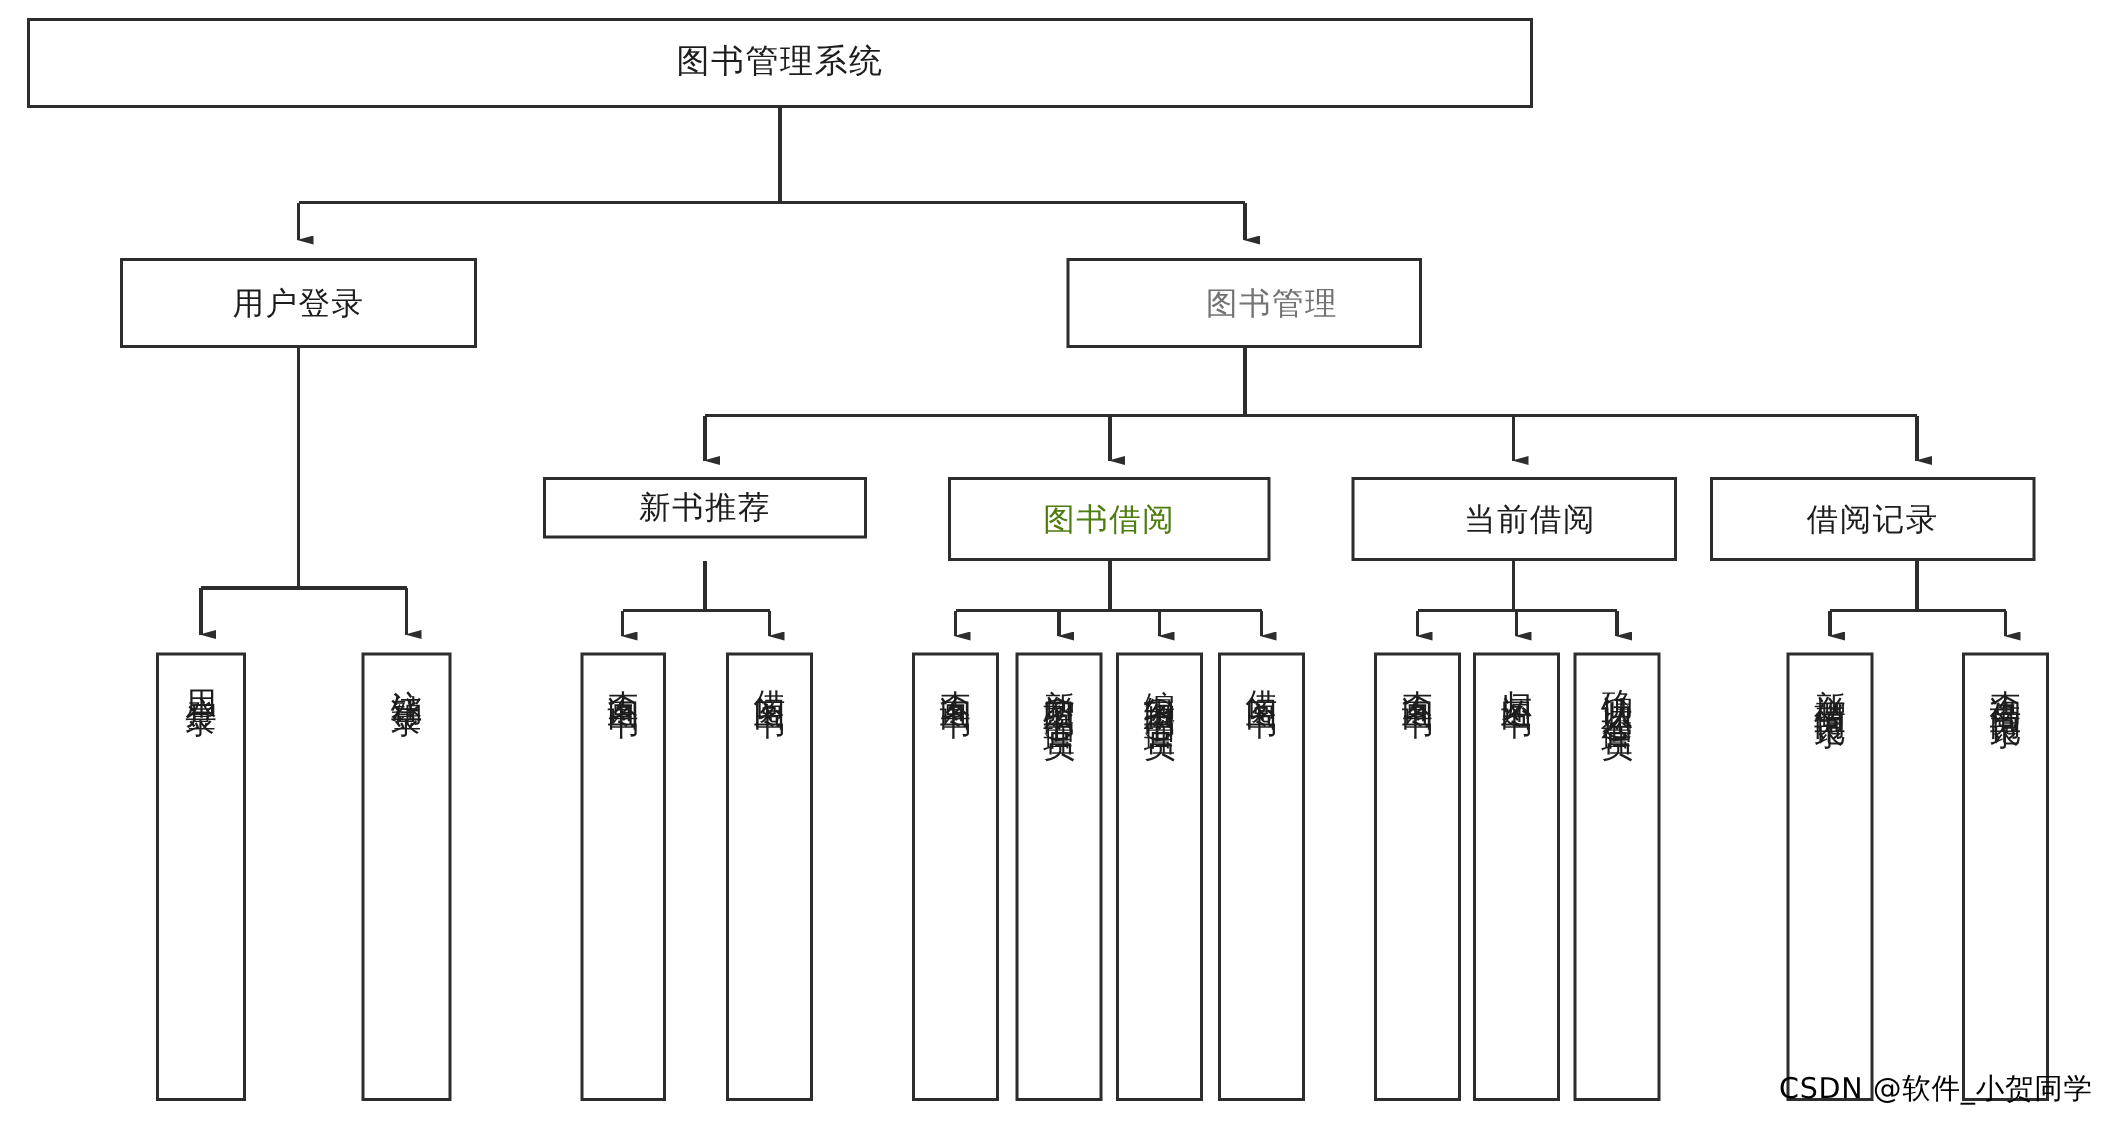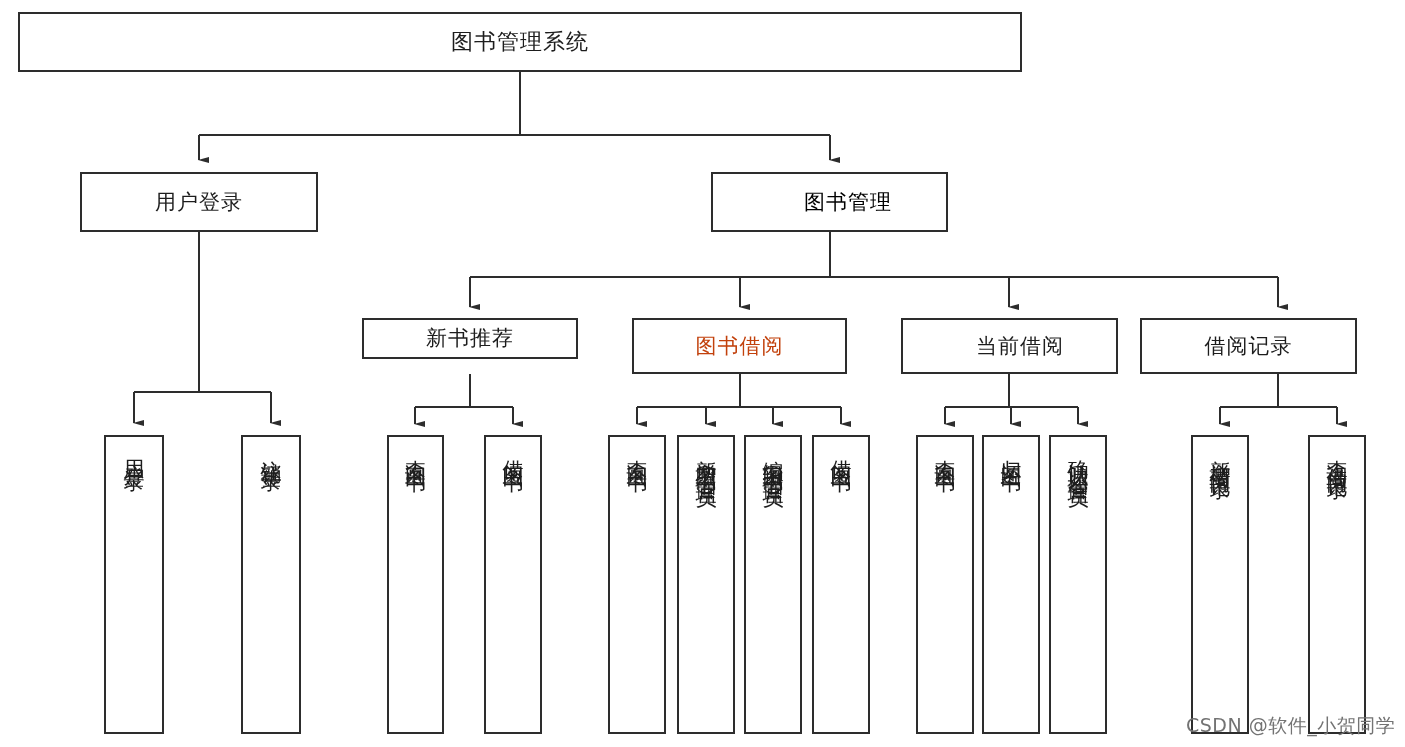--- a/index.html
+++ b/index.html
@@ -121,28 +121,28 @@
   </svg>
 
   <div class="node root" style="left: 18px; top: 12px; width: 1004px; height: 60px; border-color: rgb(45, 45, 45); background: rgb(255, 255, 255);">
     <span class="label" style="color: rgb(29, 29, 29);">图书管理系统</span>
   </div>
 
   <div class="node l2" style="left: 80px; top: 172px; width: 238px; height: 60px; border-color: rgb(45, 45, 45); background: rgb(255, 255, 255);">
     <span class="label" style="color: rgb(29, 29, 29);">用户登录</span>
   </div>
   <div class="node l2" style="left: 711px; top: 172px; width: 237px; height: 60px; border-color: rgb(45, 45, 45); background: rgb(255, 255, 255);">
-    <span class="label" style="color: #000000; margin-left: 37px;">图书管理</span>
+    <span class="label" style="color: #737373; margin-left: 37px;">图书管理</span>
   </div>
 
   <div class="node l3" style="left: 362px; top: 318px; width: 216px; height: 41px; border-color: rgb(45, 45, 45); background: rgb(255, 255, 255);">
     <span class="label" style="color: rgb(29, 29, 29);">新书推荐</span>
   </div>
   <div class="node l3" style="left: 632px; top: 318px; width: 215px; height: 56px; border-color: rgb(45, 45, 45); background: rgb(255, 255, 255);">
-    <span class="label" style="color: #c2410c;">图书借阅</span>
+    <span class="label" style="color: #4d7c0f;">图书借阅</span>
   </div>
   <div class="node l3" style="left: 901px; top: 318px; width: 217px; height: 56px; border-color: rgb(45, 45, 45); background: rgb(255, 255, 255); padding-left: 21px;">
     <span class="label" style="color: rgb(29, 29, 29);">当前借阅</span>
   </div>
   <div class="node l3" style="left: 1140px; top: 318px; width: 217px; height: 56px; border-color: rgb(45, 45, 45); background: rgb(255, 255, 255);">
     <span class="label" style="color: rgb(29, 29, 29);">借阅记录</span>
   </div>
 
   <div class="node leaf" style="left: 104px; top: 435px; width: 60px; height: 299px; border-color: rgb(45, 45, 45); background: rgb(255, 255, 255);">
     <span class="label" style="color: rgb(29, 29, 29);">用户登录</span>
@@ -177,15 +177,15 @@
   <div class="node leaf" style="left: 1049px; top: 435px; width: 58px; height: 299px; border-color: rgb(45, 45, 45); background: rgb(255, 255, 255);">
     <span class="label" style="color: rgb(29, 29, 29);">确认归还（管理员）</span>
   </div>
   <div class="node leaf" style="left: 1191px; top: 435px; width: 58px; height: 299px; border-color: rgb(45, 45, 45); background: rgb(255, 255, 255);">
     <span class="label" style="color: rgb(29, 29, 29);">新增借阅记录</span>
   </div>
   <div class="node leaf" style="left: 1308px; top: 435px; width: 58px; height: 299px; border-color: rgb(45, 45, 45); background: rgb(255, 255, 255);">
     <span class="label" style="color: rgb(29, 29, 29);">查询借阅记录</span>
   </div>
 
-  <div class="watermark" style="color: #737373;">CSDN @软件_小贺同学</div>
+  <div class="watermark" style="color: #000000;">CSDN @软件_小贺同学</div>
 
 </div>
 
 </body></html>

